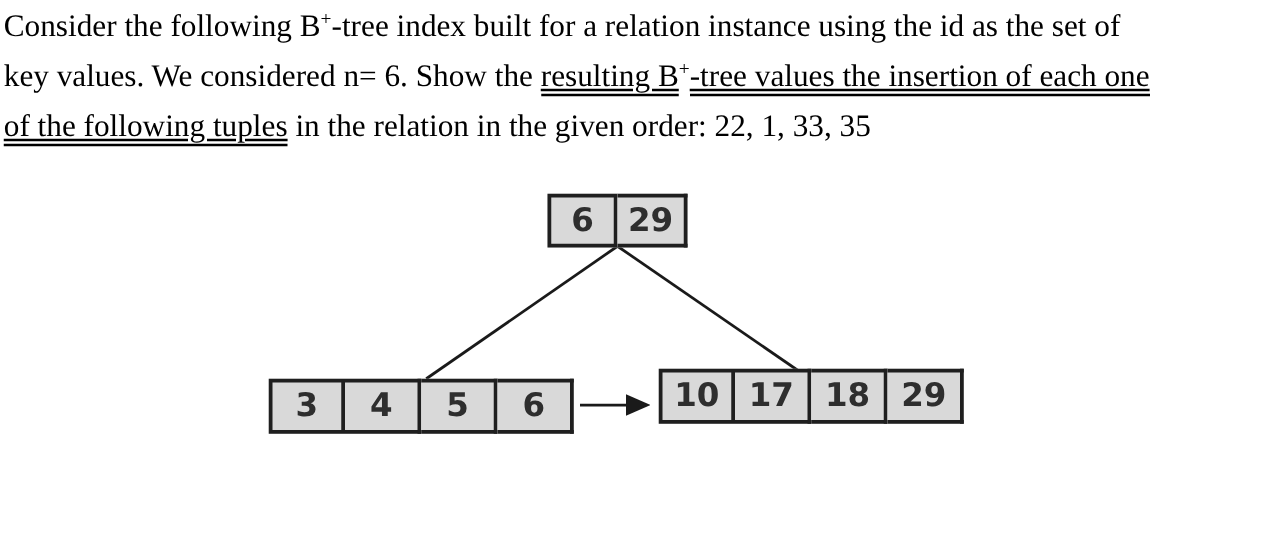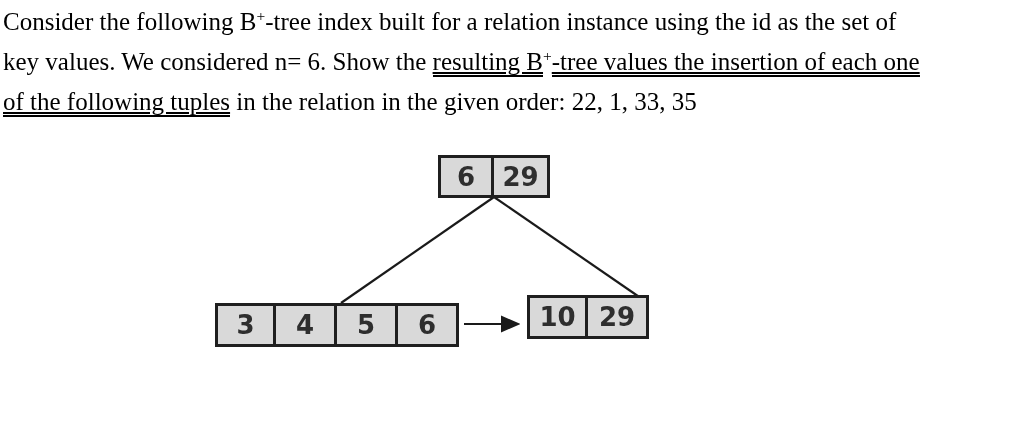--- a/index.html
+++ b/index.html
@@ -92,18 +92,20 @@
         <div class="cell root-cell">29</div>
       </div>
     <div class="node leaf-left">
         <div class="cell leaf-cell">3</div>
         <div class="cell leaf-cell">4</div>
         <div class="cell leaf-cell">5</div>
         <div class="cell leaf-cell">6</div>
       </div>
     <div class="node leaf-right">
         <div class="cell leaf-cell">10</div>
+        <div class="cell leaf-cell">17</div>
+        <div class="cell leaf-cell">18</div>
         <div class="cell leaf-cell">29</div>
       </div>
 
   </div>
 
 </div>
 
 </body></html>

